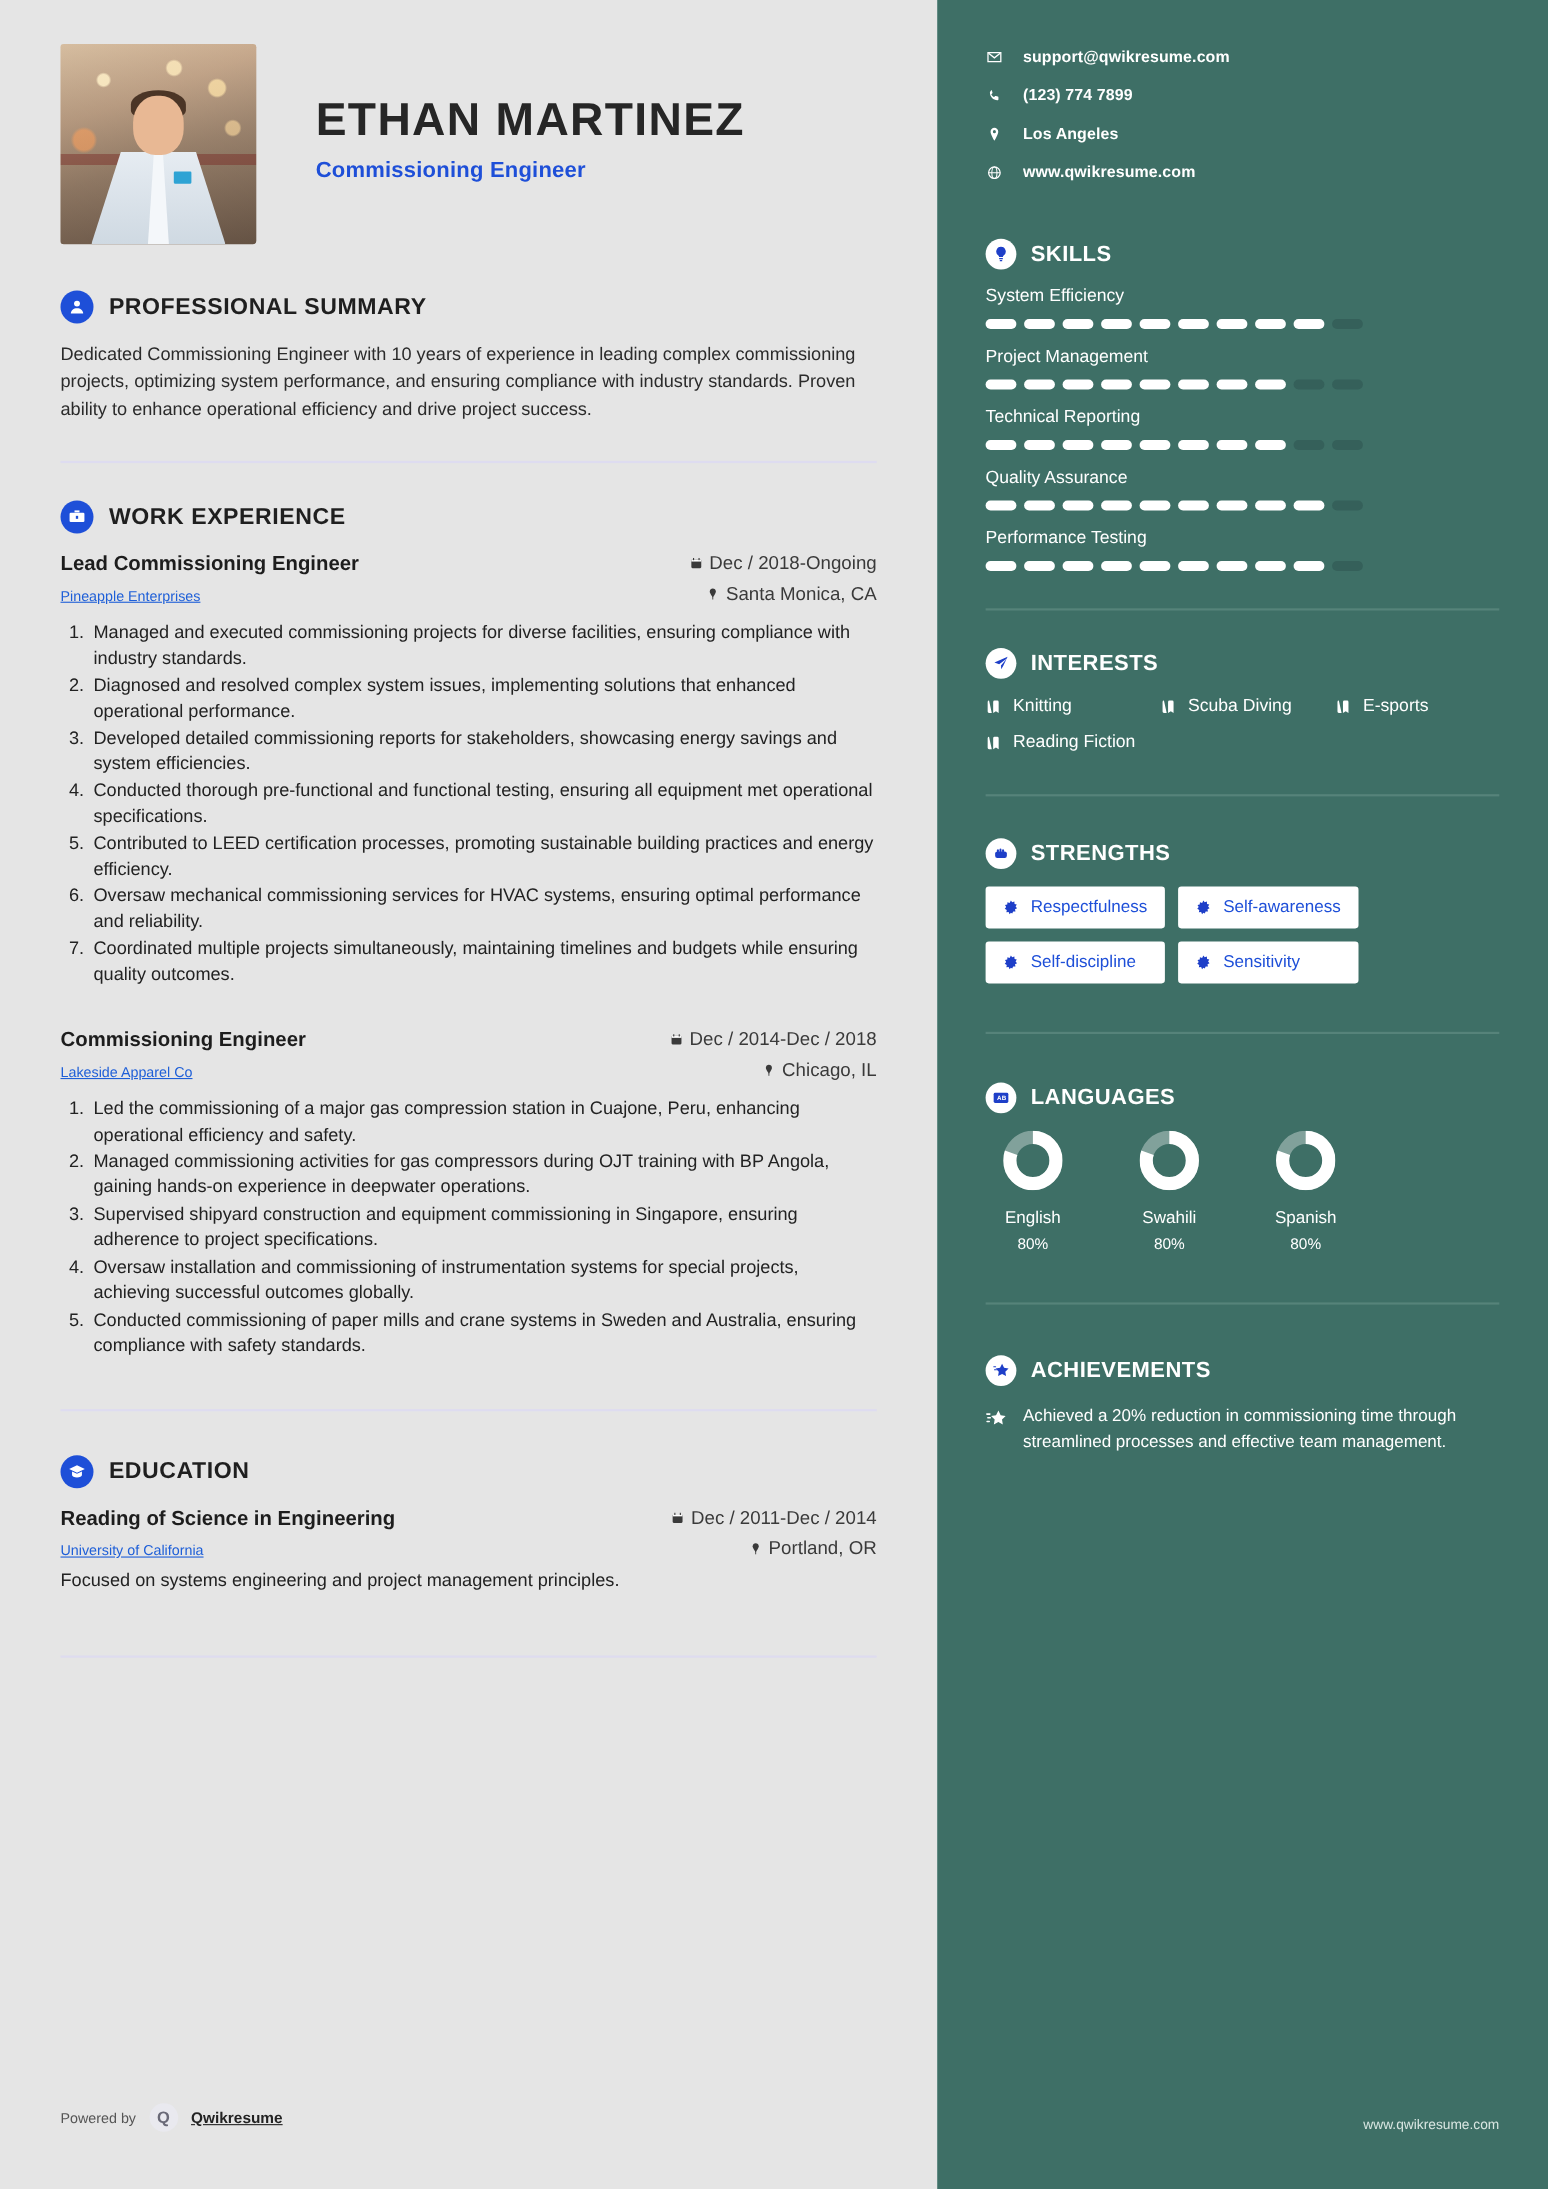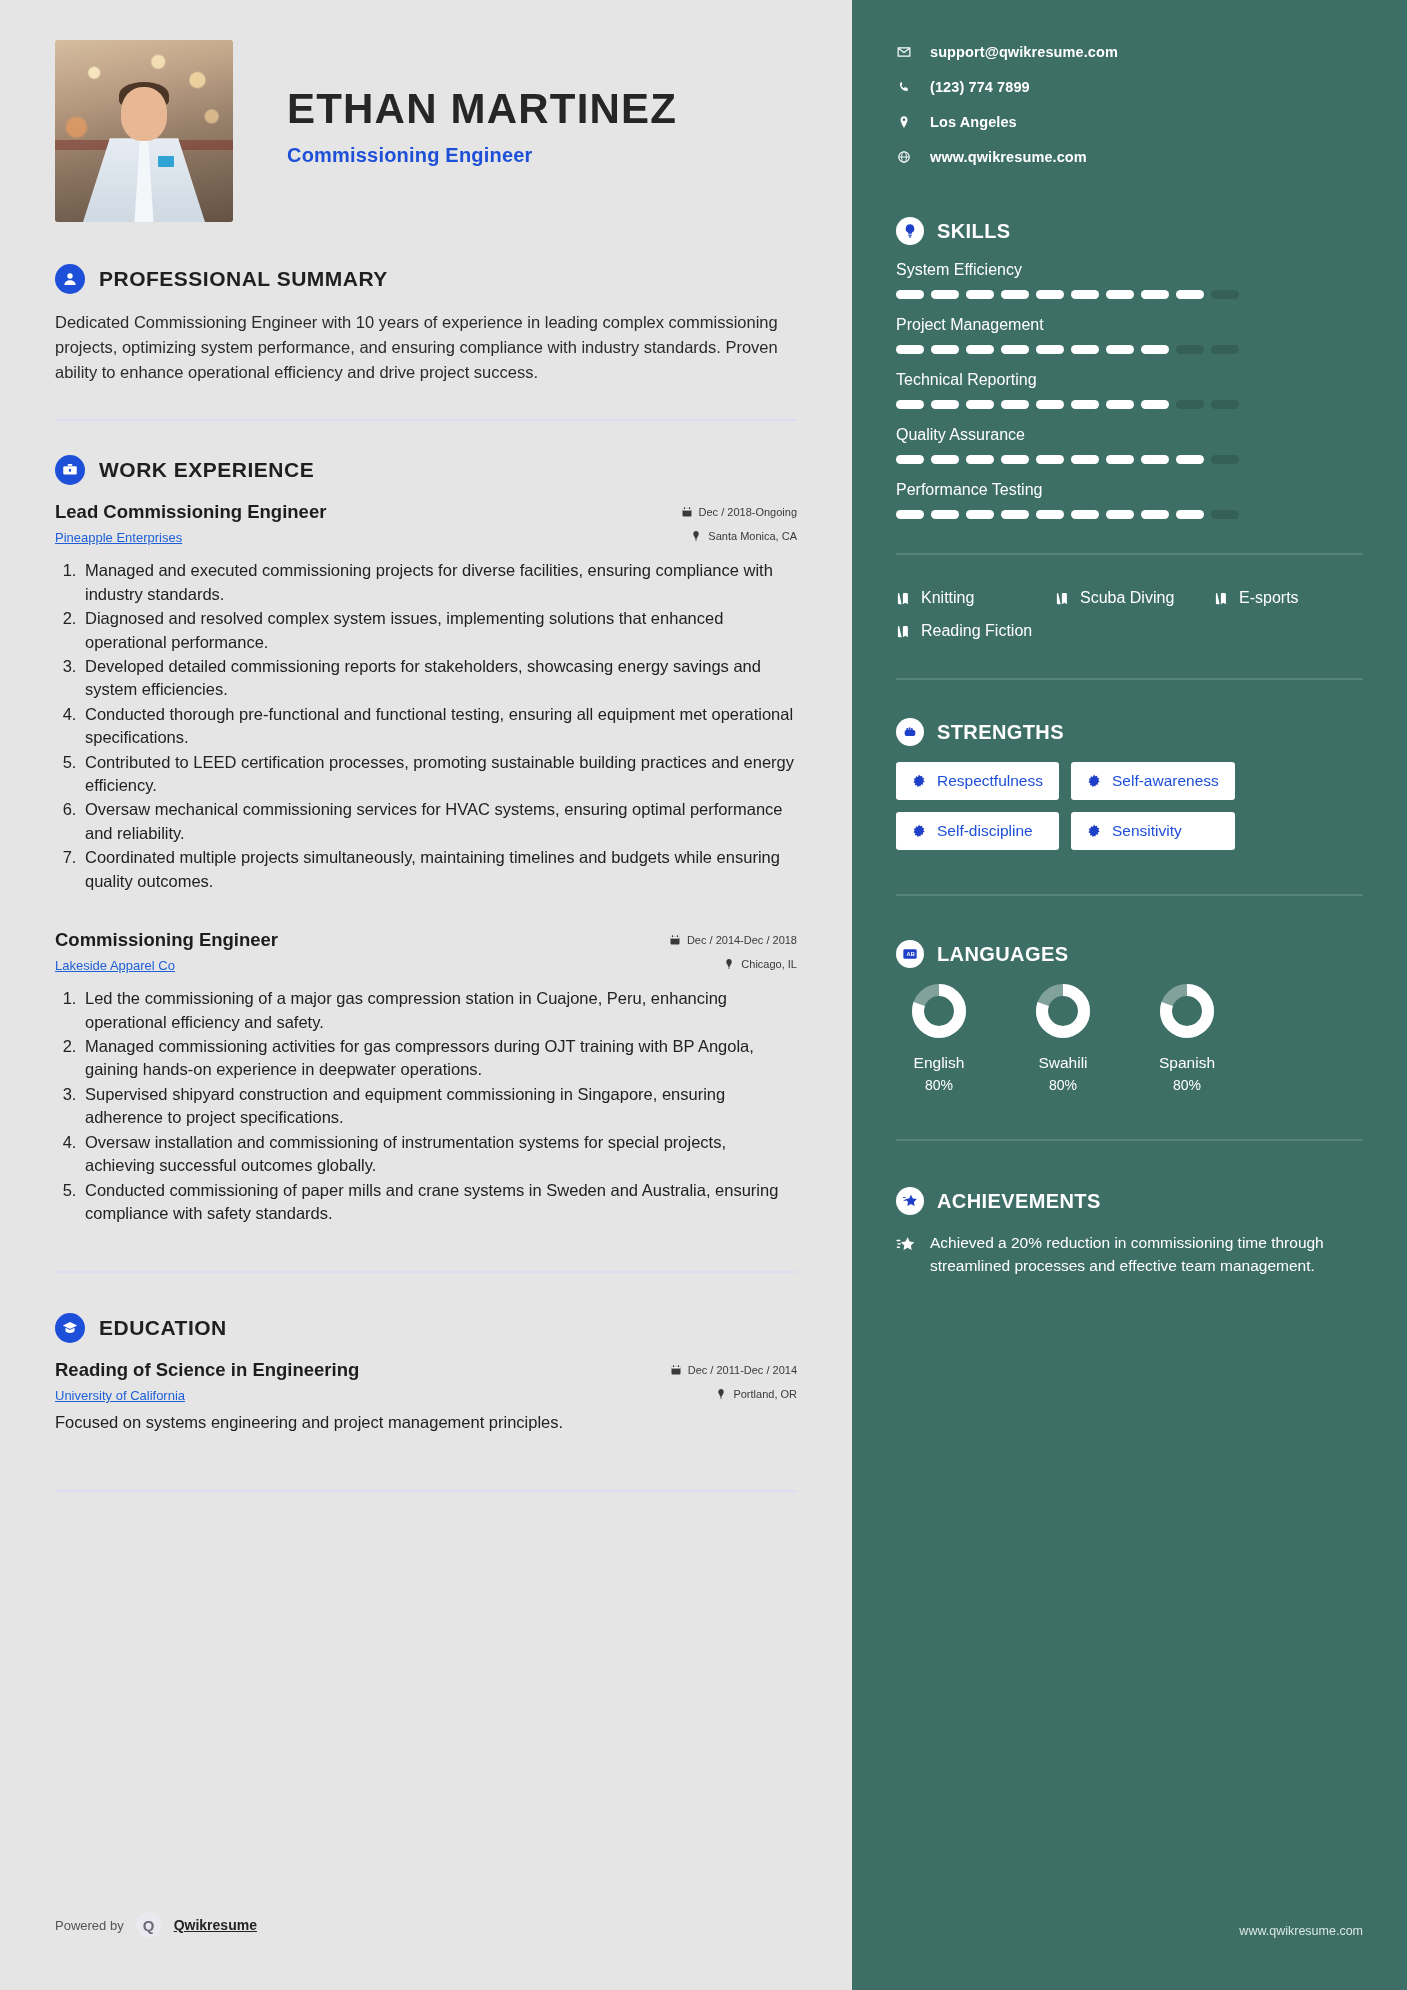--- a/index.html
+++ b/index.html
@@ -145,21 +145,21 @@
     display: flex;
     justify-content: space-between;
     align-items: baseline;
   }
   .job-title {
     font-size: 18.5px;
     font-weight: 700;
     color: #1d1d1d;
   }
   .job-meta {
-    font-size: 11px;
+    font-size: 17px;
     color: #3a3a3a;
     display: flex;
     align-items: center;
     gap: 6px;
     white-space: nowrap;
   }
   .job-meta svg { width: 12px; height: 12px; fill: #3a3a3a; }
   .job-sub {
     display: flex;
     justify-content: space-between;
@@ -630,20 +630,28 @@
           <span class="seg"></span>
           <span class="seg"></span>
           <span class="seg"></span>
           <span class="seg"></span>
           <span class="seg off"></span>
       </div>
     </div>
 
     <div class="rdivider" style="margin-top:34px;margin-bottom:34px;"></div>
 
+    <div class="rsec-head">
+      <span class="rsec-ico">
+        <svg viewBox="0 0 24 24">
+            <path d="M21 3L3 11l6.5 2.4L20 5.6l-8 9.3.3 5.1L14.8 16 21 3z"></path>
+          </svg>
+      </span>
+      <span class="rsec-title">INTERESTS</span>
+    </div>
     <div class="interest-grid">
       <div class="interest-item">
         <svg viewBox="0 0 24 24">
             <path d="M5 3h12a2 2 0 0 1 2 2v16l-4-2.4L11 21V5a2 2 0 0 1 2-2H5a2 2 0 0 0-2 2v14a2 2 0 0 0 2 2h4"></path>
           </svg>
         <span>Knitting</span>
       </div>
       <div class="interest-item">
         <svg viewBox="0 0 24 24">
             <path d="M5 3h12a2 2 0 0 1 2 2v16l-4-2.4L11 21V5a2 2 0 0 1 2-2H5a2 2 0 0 0-2 2v14a2 2 0 0 0 2 2h4"></path>

